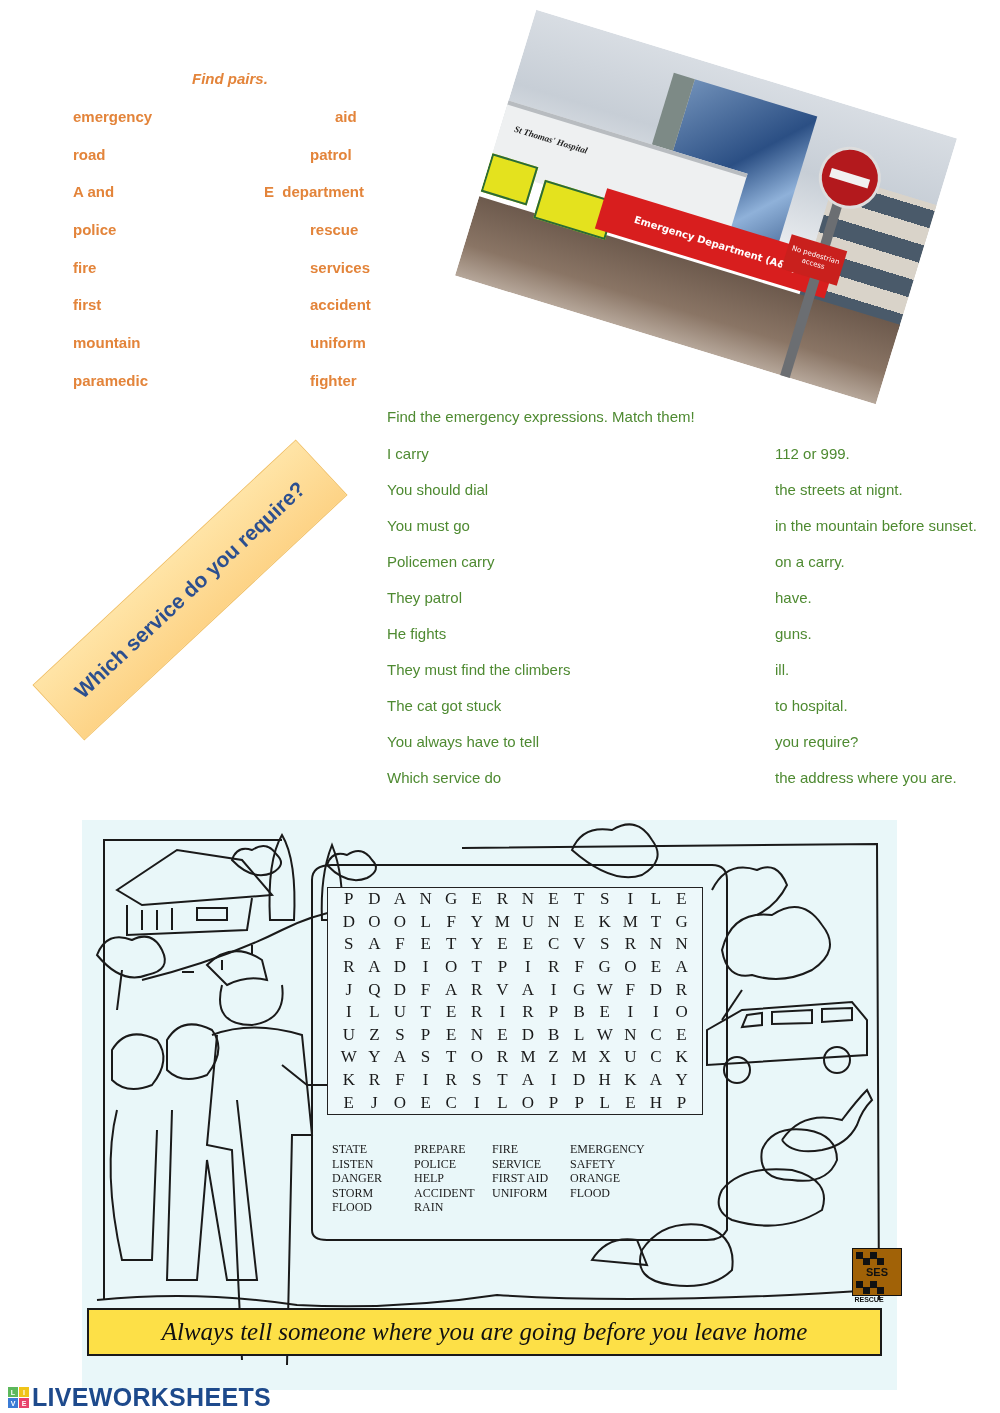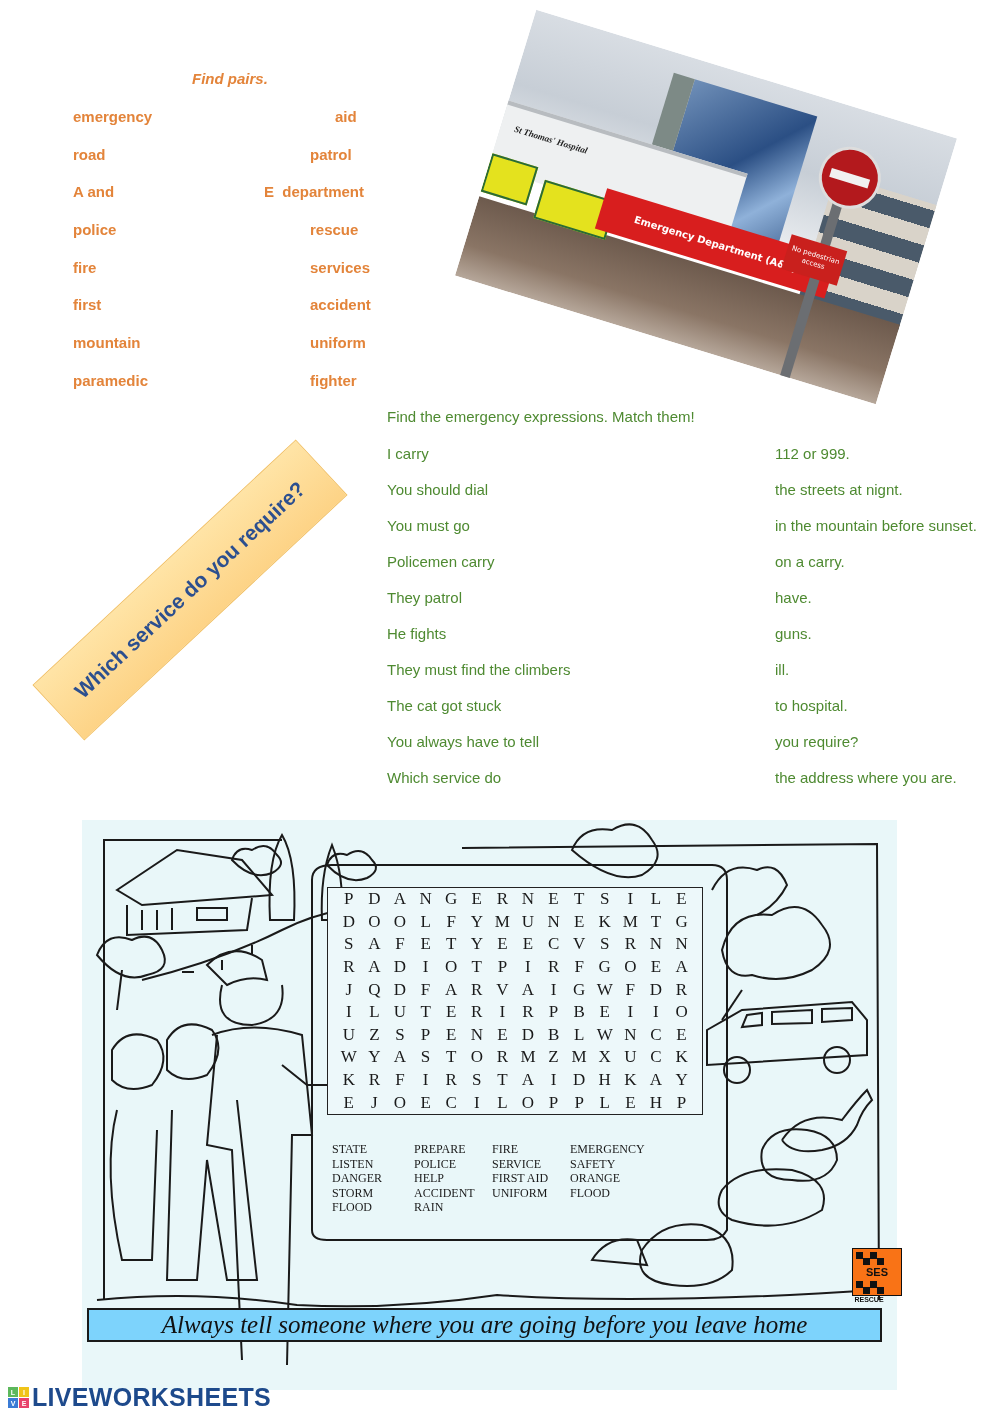--- a/index.html
+++ b/index.html
@@ -71,25 +71,25 @@
   .illus { left: 82px; top: 820px; width: 815px; height: 570px; background: #e9f7f9; }
   .illus svg { position: absolute; left: 0; top: 0; }
   .ws-box { position: absolute; left: 245px; top: 67px; width: 376px; height: 228px;
     border: 1.5px solid #222; background: #edf8fa; }
   .ws-row { display: flex; height: 22.6px; align-items: center; padding-left: 8px; }
   .ws-cell { width: 25.6px; text-align: center; font-family: "Liberation Serif", "DejaVu Serif", serif;
     font-size: 17px; color: #1a1a1a; }
   .wordlist { position: absolute; left: 250px; top: 322px; font-family: "Liberation Serif", serif;
     font-size: 12px; color: #1a1a1a; line-height: 14.5px; }
   .wl-col { position: absolute; top: 0; white-space: nowrap; }
-  .motto { position: absolute; left: 5px; top: 488px; width: 795px; height: 34px;
-    border: 2px solid #1a1a1a; background: #7dd3fc; display: flex; align-items: center; justify-content: center; }
+  .motto { position: absolute; left: 5px; top: 488px; width: 795px; height: 48px;
+    border: 2px solid #1a1a1a; background: #fde047; display: flex; align-items: center; justify-content: center; }
   .motto span { font-family: "Liberation Serif", "DejaVu Serif", serif; font-style: italic; font-size: 25px; color: #111; }
   .ses { position: absolute; left: 767px; top: 428px; width: 40px; height: 62px; }
-  .ses-box { width: 34px; height: 48px; border: 1.5px solid #111; margin-left: 3px; position: relative; background: #f97316; padding-left: 48px; }
+  .ses-box { width: 34px; height: 48px; border: 1.5px solid #111; margin-left: 3px; position: relative; background: #a16207; padding-left: 48px; }
   .ses-box .chk { position: absolute; width: 7px; height: 7px; background: #111; }
   .ses-box .txt { position: absolute; left: 0; top: 17px; width: 100%; text-align: center;
     font-weight: bold; font-size: 11px; font-family: "Liberation Sans", sans-serif; color: #111; }
   .ses-label { font-size: 7px; font-weight: bold; text-align: center; font-family: "Liberation Sans", sans-serif; color: #111; }
 
   
   .logo { left: 8px; top: 1383px; display: flex; align-items: center; gap: 3px; }
   .logo-grid { display: grid; grid-template-columns: 10px 10px; grid-template-rows: 10px 10px; gap: 1px; }
   .logo-grid div { font-size: 7px; color: #fff; font-weight: bold; display: flex; align-items: center; justify-content: center; font-family: "Liberation Sans", sans-serif; }
   .logo-text { color: #1e4a8c; font-weight: bold; font-size: 25px; font-family: "Liberation Sans", sans-serif; letter-spacing: 0.3px; }

